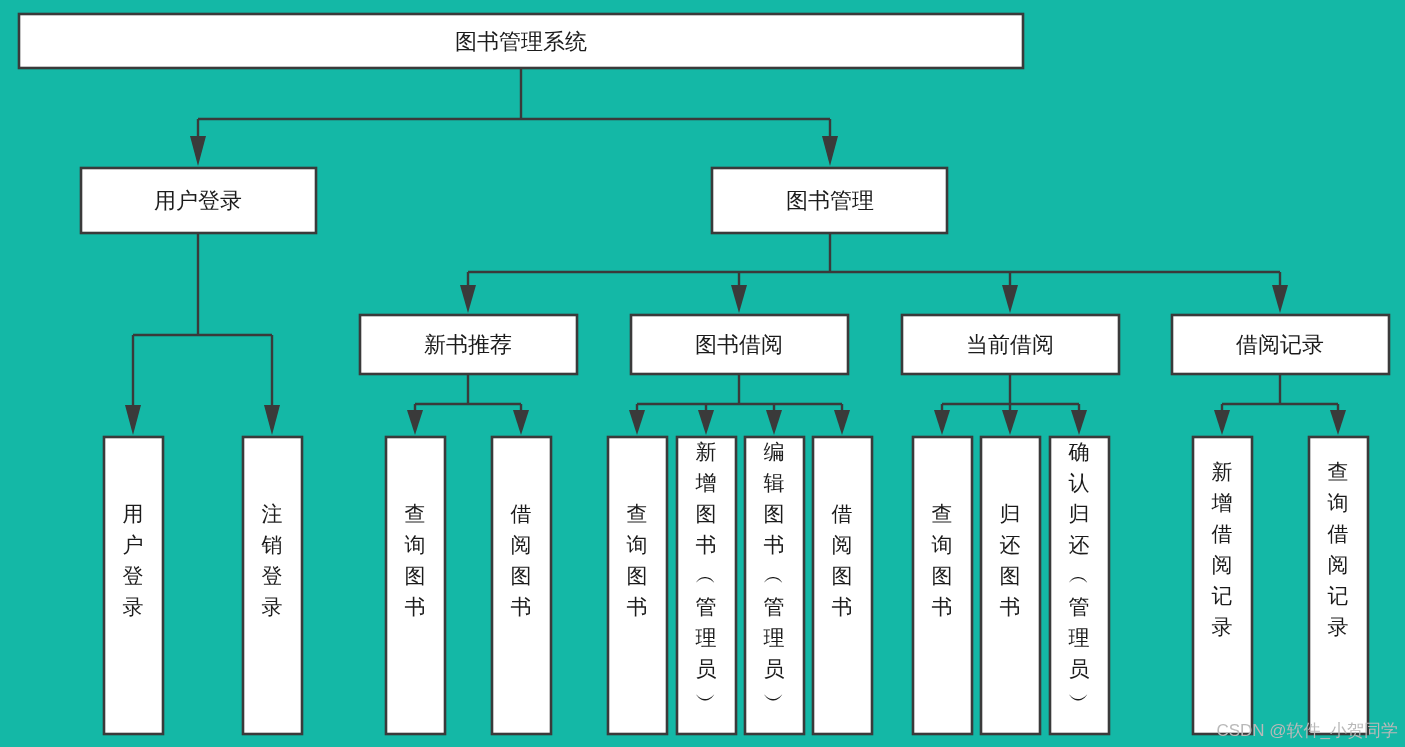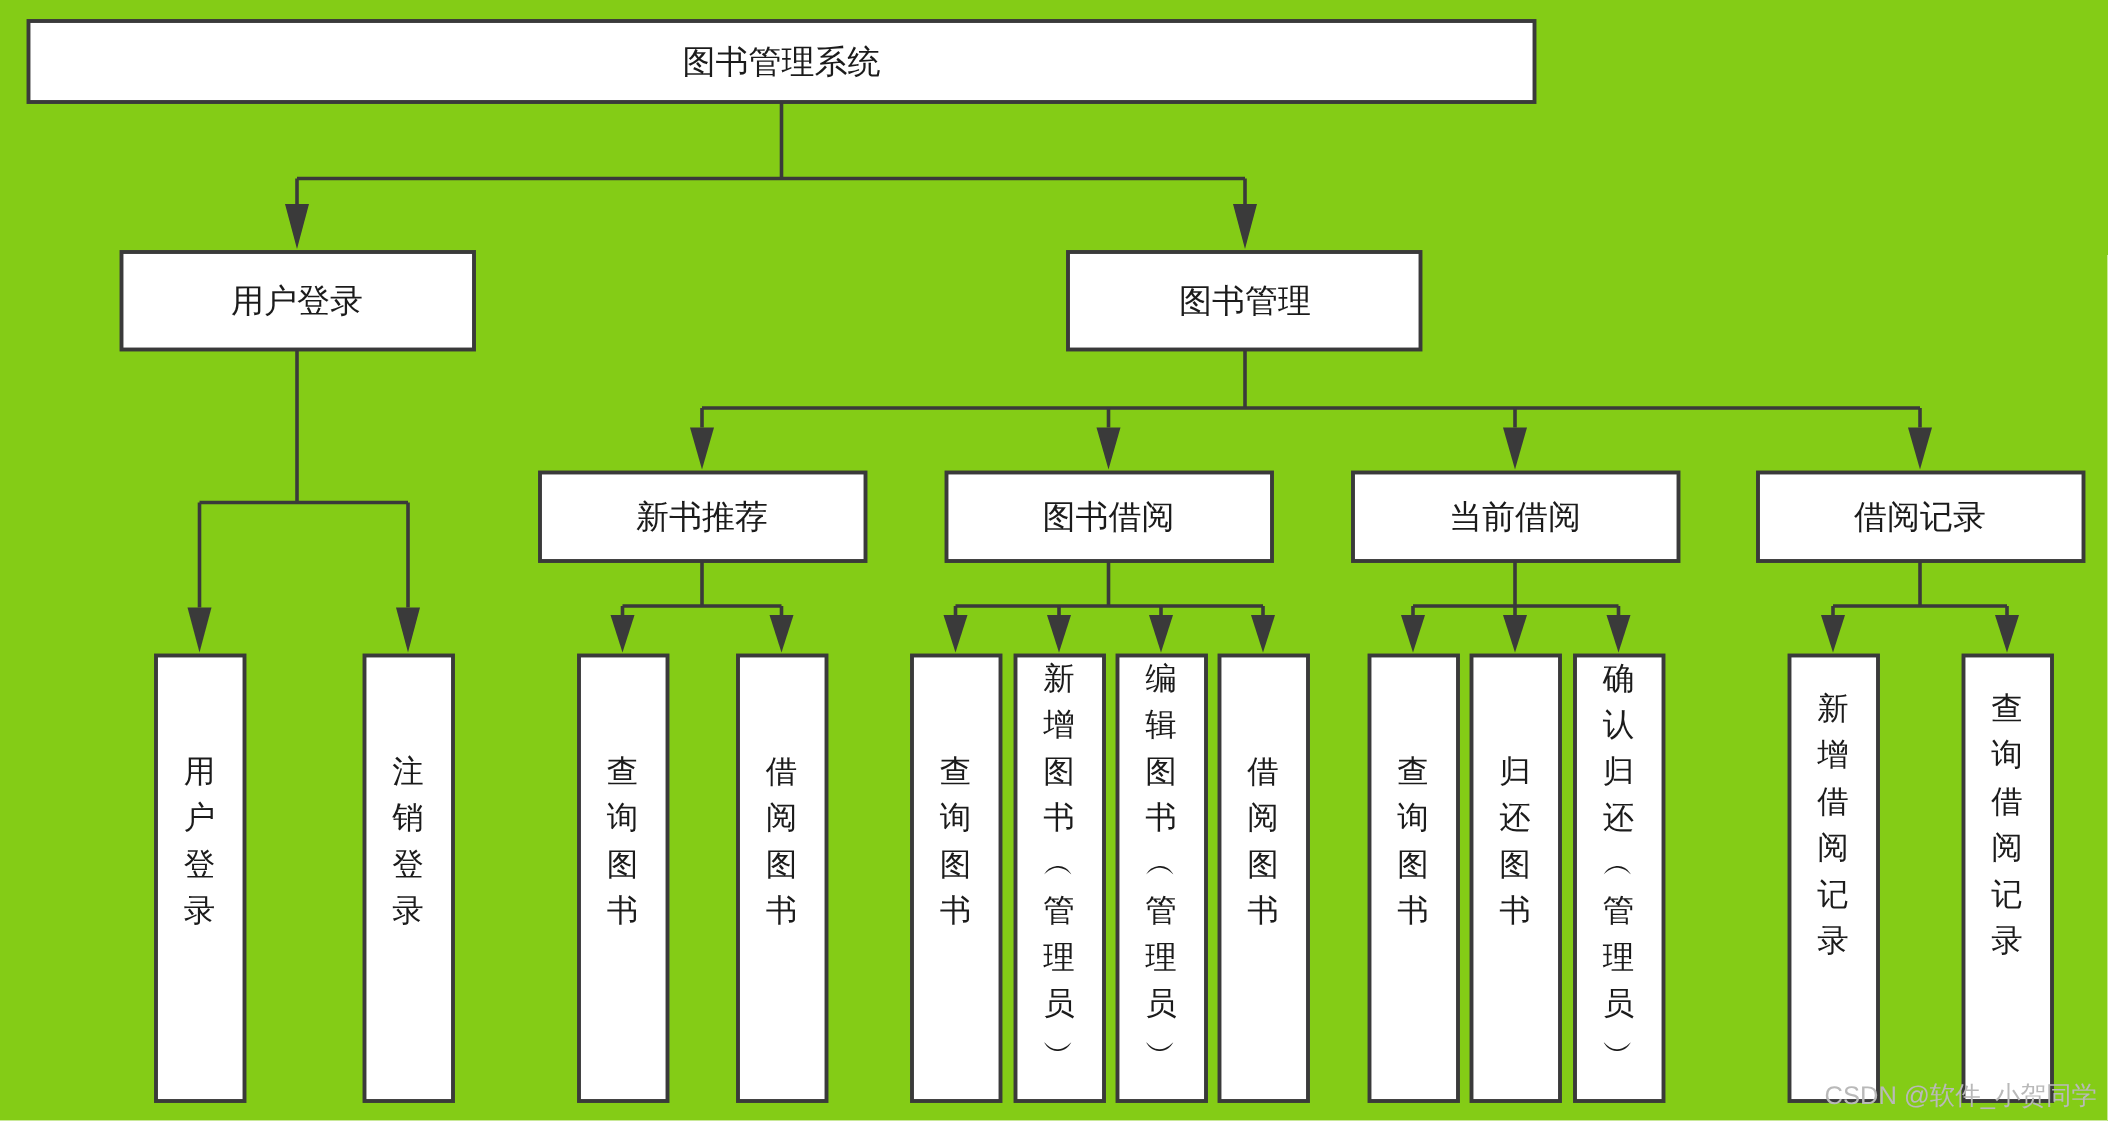--- a/index.html
+++ b/index.html
@@ -11,21 +11,21 @@
   body {
     width: 1405px;
     height: 747px;
     font-family: "Liberation Sans", "DejaVu Sans", sans-serif;
     overflow: hidden;
   }
   #diagram-root {
     position: relative;
     width: 1405px;
     height: 747px;
-    background: #84cc16;
+    background: #14b8a6;
   }
   svg.diagram-canvas {
     position: absolute;
     left: 0;
     top: 0;
     width: 1405px;
     height: 747px;
   }
   .node-box {
     fill: #ffffff;

